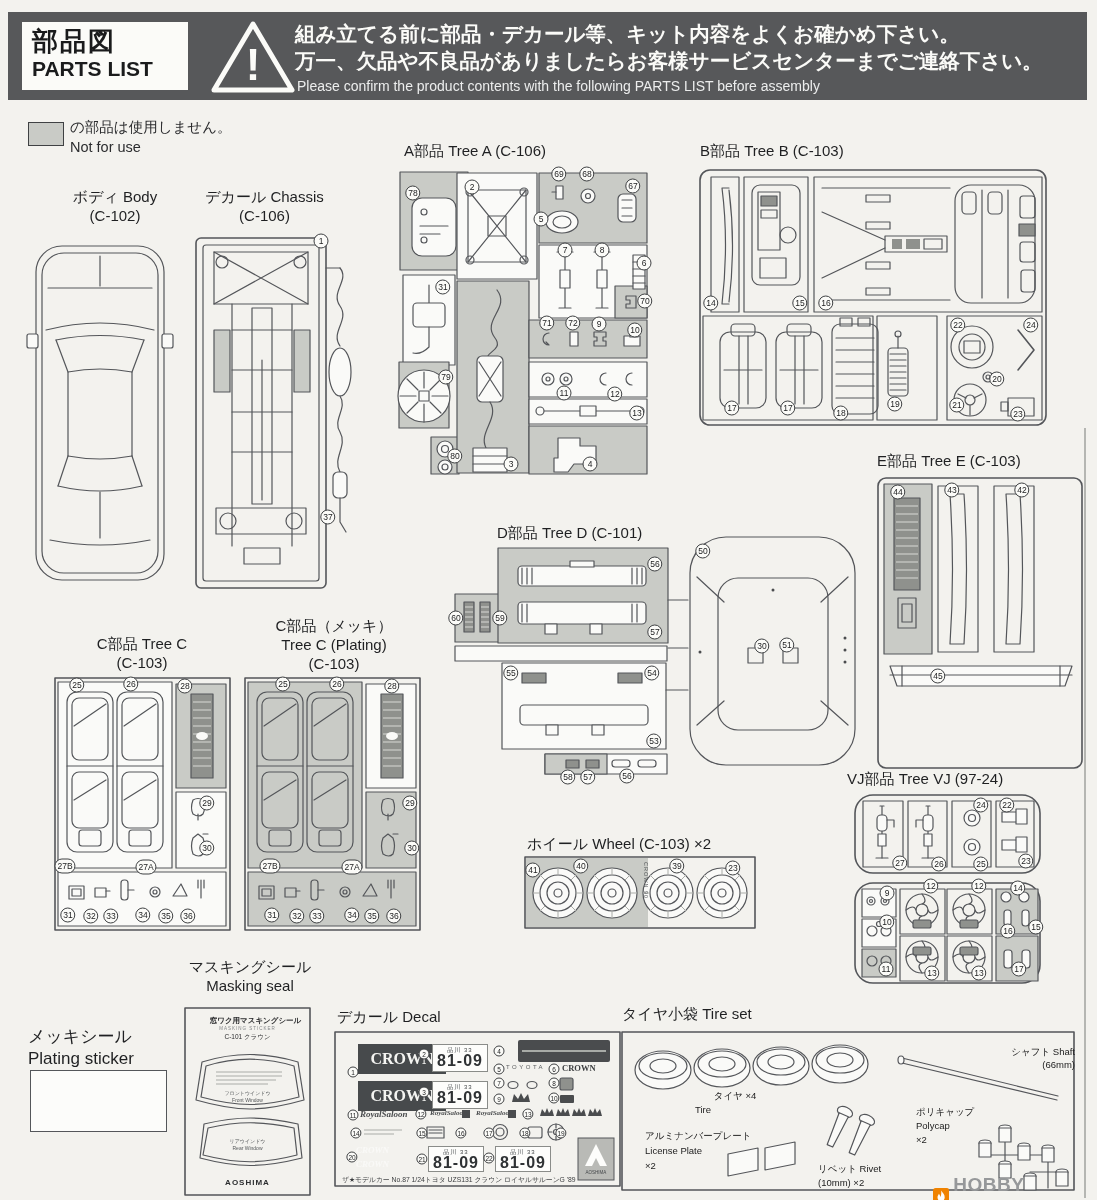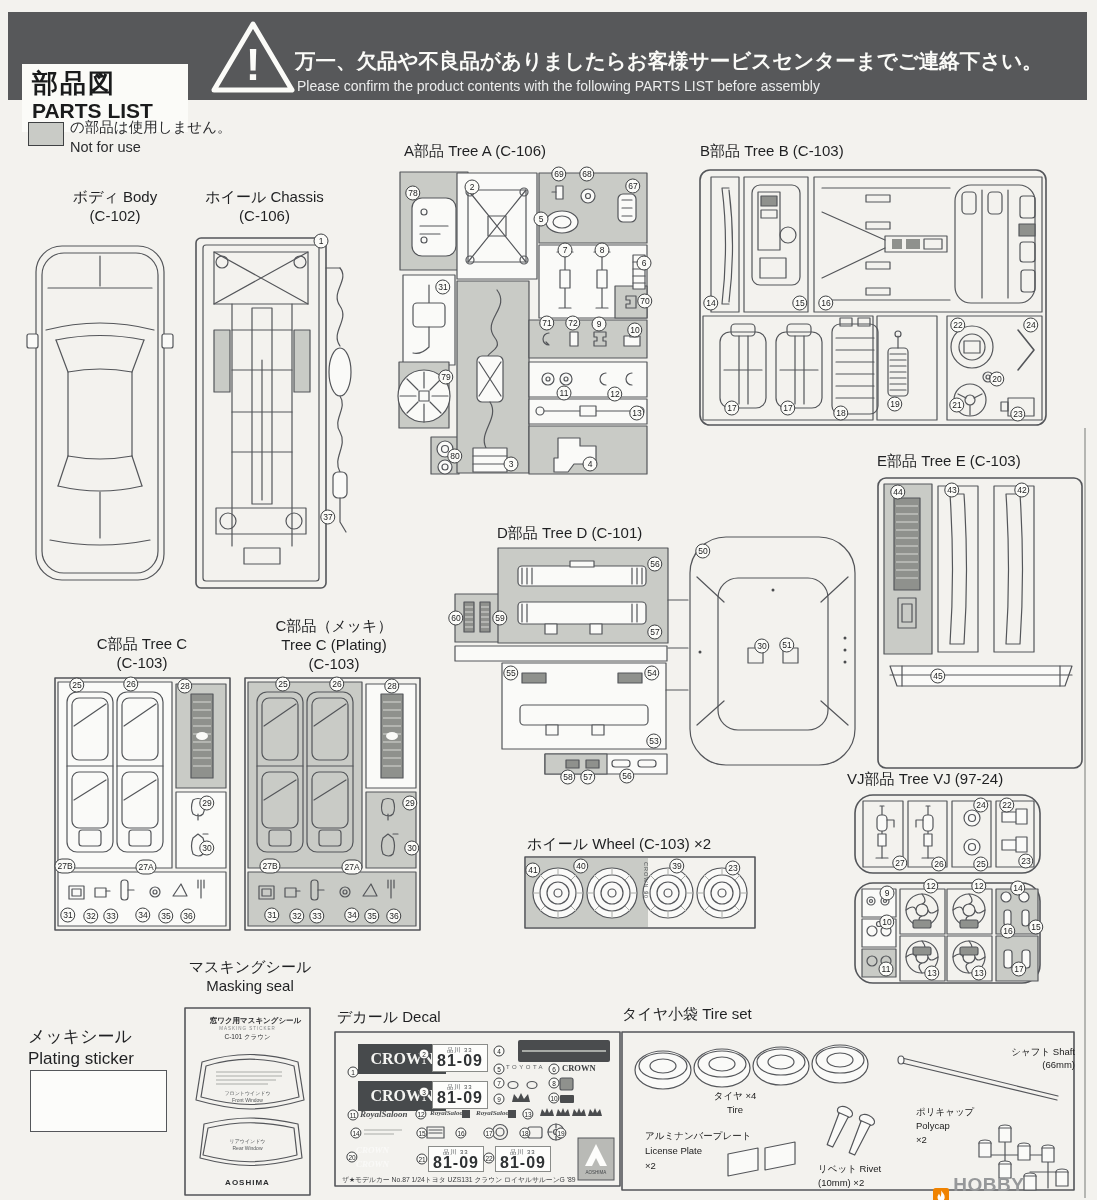--- a/index.html
+++ b/index.html
@@ -1,21 +1,21 @@
 <!DOCTYPE html>
 <html><head>
 <meta charset="utf-8">
 <style>
   html,body{margin:0;padding:0;background:#e8e7e3;}
   .page{position:relative;width:1097px;height:1200px;background:#f3f2ee;overflow:hidden;
         font-family:"Liberation Sans","DejaVu Sans",sans-serif;color:#2b2c2e;}
   .abs{position:absolute;}
   
   .hdr{left:8px;top:12px;width:1079px;height:88px;background:#57585a;}
-  .hdr-titlebox{left:14px;top:10px;width:166px;height:68px;background:#fbfbf8;color:#1a1b1c;padding:4px 10px;box-sizing:border-box;margin-top:42px;}
+  .hdr-titlebox{left:14px;top:10px;width:166px;height:68px;background:#fbfbf8;color:#1a1b1c;padding:4px 10px;box-sizing:border-box;}
   .hdr-titlebox .jp{font-size:26px;font-weight:bold;letter-spacing:2px;line-height:30px;}
   .hdr-titlebox .en{font-size:21px;font-weight:bold;letter-spacing:0px;line-height:26px;}
   .warn-tri{left:200px;top:6px;width:90px;height:78px;}
   .hdr-l1{left:287px;top:8px;font-size:20.5px;font-weight:bold;color:#fbfbf8;white-space:nowrap;}
   .hdr-l2{left:287px;top:35px;font-size:20.5px;font-weight:bold;color:#fbfbf8;white-space:nowrap;}
   .hdr-l3{left:289px;top:66px;font-size:14px;color:#eceded;white-space:nowrap;}
   
   .swatch{left:28px;top:122px;width:34px;height:22px;background:#c9cbc6;border:1.4px solid #3f4143;}
   .leg1{left:70px;top:118px;font-size:14.5px;}
   .leg2{left:70px;top:139px;font-size:14.5px;}
@@ -610,34 +610,35 @@
 
   <div class="abs hdr">
     <div class="abs hdr-titlebox">
       <div class="jp">部品図</div>
       <div class="en">PARTS LIST</div>
     </div>
     <svg class="abs warn-tri" viewBox="0 0 90 78">
       <path d="M45,6 L84,72 L6,72 Z" fill="none" stroke="#fbfbf8" stroke-width="5" stroke-linejoin="round"></path>
       <text x="45" y="62" font-size="44" font-weight="bold" fill="#fbfbf8" text-anchor="middle" font-family="Liberation Sans,sans-serif">!</text>
     </svg>
+    <div class="abs hdr-l1">組み立てる前に部品・デカール等、キット内容をよくお確かめ下さい。</div>
     <div class="abs hdr-l2">万一、欠品や不良品がありましたらお客様サービスセンターまでご連絡下さい。</div>
     <div class="abs hdr-l3">Please confirm the product contents with the following PARTS LIST before assembly</div>
   </div>
 
   <div class="abs swatch"></div>
   <div class="abs leg1">の部品は使用しません。</div>
   <div class="abs leg2">Not for use</div>
 
   <div class="abs sec-label center" style="left:40px;top:187px;width:150px;">
     <div>ボディ Body</div>
     <div>(C-102)</div>
   </div>
   <div class="abs sec-label center" style="left:187px;top:187px;width:155px;">
-    <div>ホイール Chassis</div>
+    <div>デカール Chassis</div>
     <div>(C-106)</div>
   </div>
   <div class="abs sec-label" style="left:404px;top:141px;">A部品 Tree A (C-106)</div>
   <div class="abs sec-label" style="left:700px;top:141px;">B部品 Tree B (C-103)</div>
   <div class="abs sec-label" style="left:877px;top:451px;">E部品 Tree E (C-103)</div>
   <div class="abs sec-label" style="left:497px;top:523px;">D部品 Tree D (C-101)</div>
   <div class="abs sec-label center" style="left:62px;top:634px;width:160px;">
     <div>C部品 Tree C</div>
     <div>(C-103)</div>
   </div>
@@ -696,21 +697,21 @@
   <div class="abs toyota" style="left:506px;top:1064px;">TOYOTA</div>
   <div class="abs crown-sm" style="left:562px;top:1063px;">CROWN</div>
   <div class="abs royal" style="left:360px;top:1109px;">RoyalSaloon</div>
   <div class="abs royal" style="left:430px;top:1109px;font-size:7px;">RoyalSaloon</div>
   <div class="abs royal" style="left:476px;top:1109px;font-size:7px;">RoyalSaloon</div>
   <div class="abs royal ghost" style="left:356px;top:1145px;">CROWN</div>
   <div class="abs royal ghost" style="left:356px;top:1159px;">CROWN</div>
   <div class="abs caption" style="left:342px;top:1175px;">ザ★モデルカー No.87 1/24トヨタ UZS131 クラウン ロイヤルサルーンG '89</div>
 
   <div class="abs t9 center" style="left:700px;top:1090px;width:70px;">タイヤ ×4</div>
-  <div class="abs t9 center" style="left:700px;top:1104px;width:70px;">Tire</div>
+  <div class="abs t9 center" style="left:668px;top:1104px;width:70px;">Tire</div>
   <div class="abs t9" style="left:985px;top:1046px;width:90px;text-align:right;">
     <div>シャフト Shaft</div>
     <div>(66mm)</div>
   </div>
   <div class="abs t9" style="left:645px;top:1130px;">アルミナンバープレート</div>
   <div class="abs t9" style="left:645px;top:1145px;">License Plate</div>
   <div class="abs t9" style="left:645px;top:1160px;">×2</div>
   <div class="abs t9" style="left:818px;top:1163px;">リベット Rivet</div>
   <div class="abs t9" style="left:818px;top:1177px;">(10mm) ×2</div>
   <div class="abs t9" style="left:916px;top:1106px;">ポリキャップ</div>

